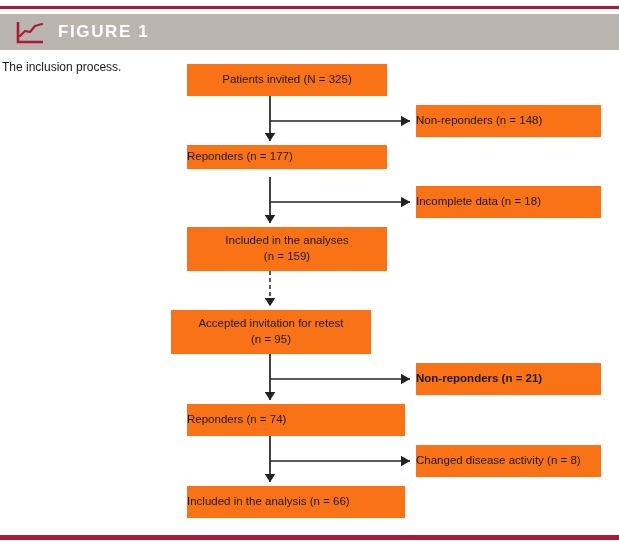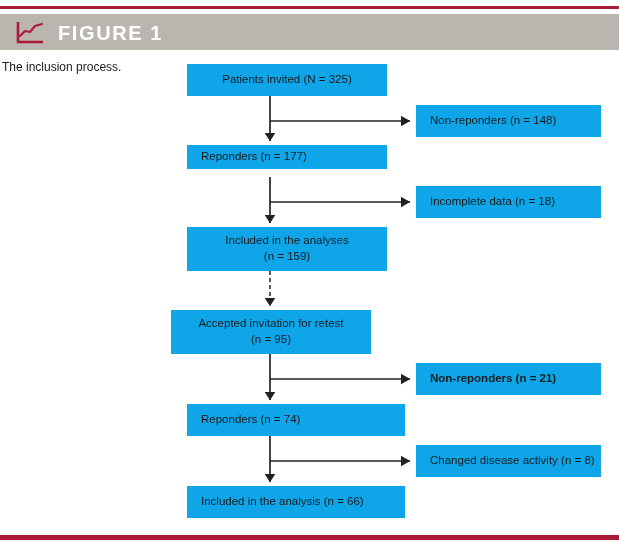--- a/index.html
+++ b/index.html
@@ -29,50 +29,50 @@
     background: #bbb5b0;
   }
   #figure-icon {
     position: absolute;
     left: 15px; top: 20px;
     width: 30px; height: 25px;
   }
   #figure-title {
     position: absolute;
     left: 58px; top: 22px;
-    font-size: 20px;
+    font-size: 17px;
     font-weight: bold;
     letter-spacing: 1.6px;
     color: #ffffff;
   }
 
   
   #caption {
     position: absolute;
     left: 2px; top: 59px;
     width: 175px;
     font-size: 12px;
     color: #1a1a1a;
     line-height: 1.35;
   }
 
   
   .node {
     position: absolute;
-    background: #0ea5e9;
+    background: #f97316;
     color: #1a1a1a;
     font-size: 11.5px;
     line-height: 1.35;
     box-sizing: border-box;
     display: flex;
     flex-direction: column;
     justify-content: center;
   }
   .node.center { align-items: center; text-align: center; }
-  .node.left   { align-items: flex-start; text-align: left; padding-left: 14px; }
+  .node.left   { align-items: flex-start; text-align: left; }
   .node .ln { display: block; white-space: nowrap; }
 
   
   #edges {
     position: absolute;
     left: 0; top: 0;
     width: 619px; height: 546px;
     pointer-events: none;
   }
 

